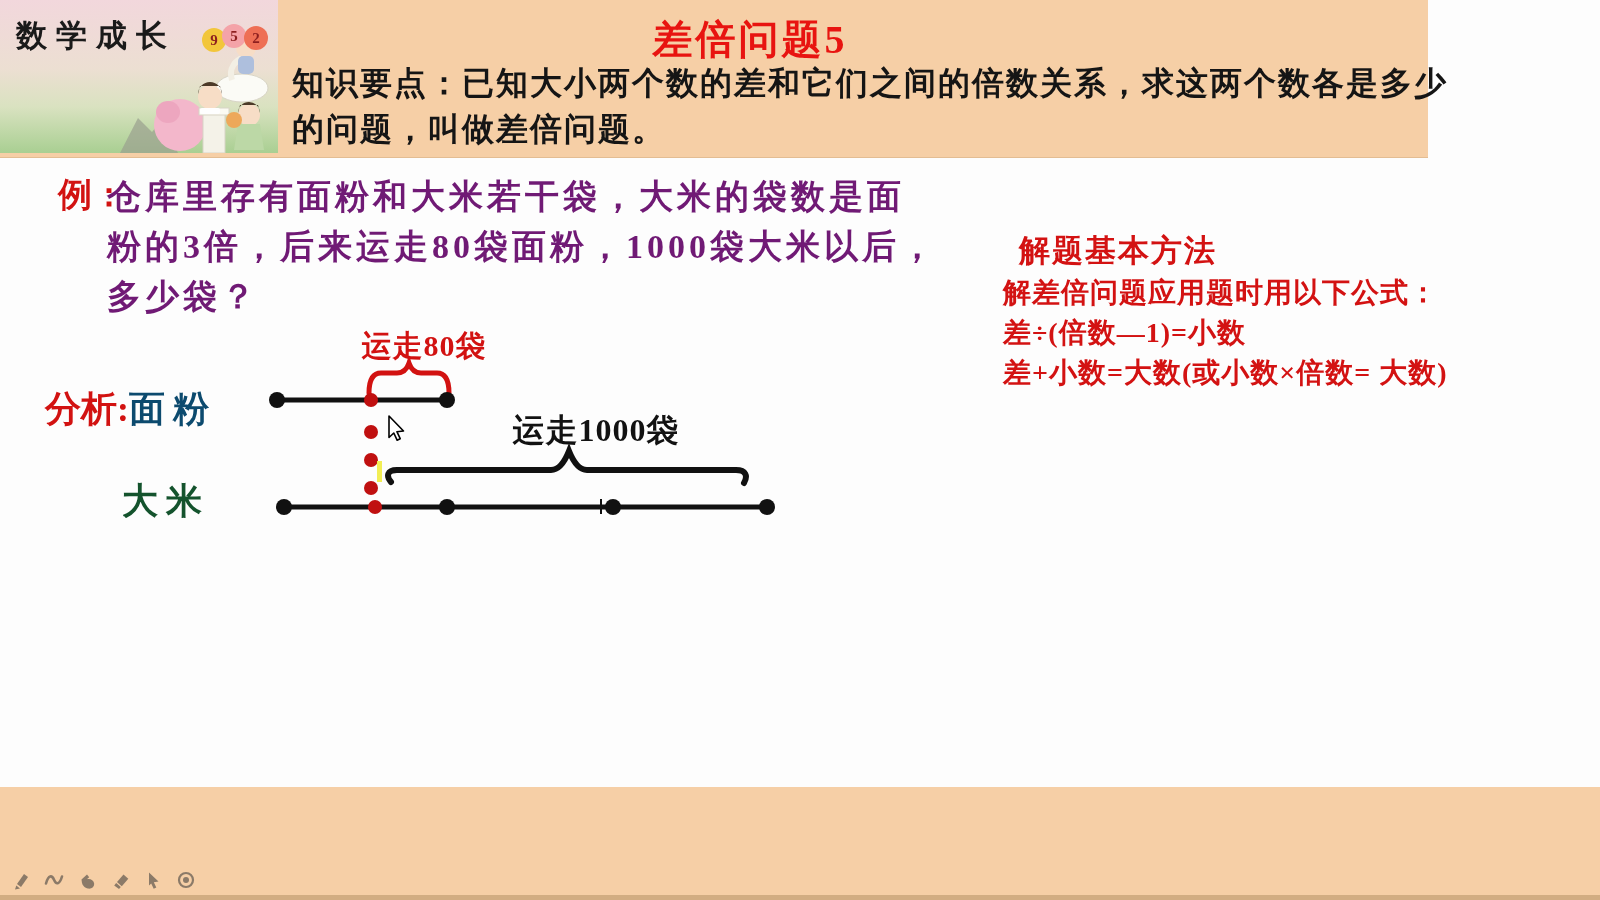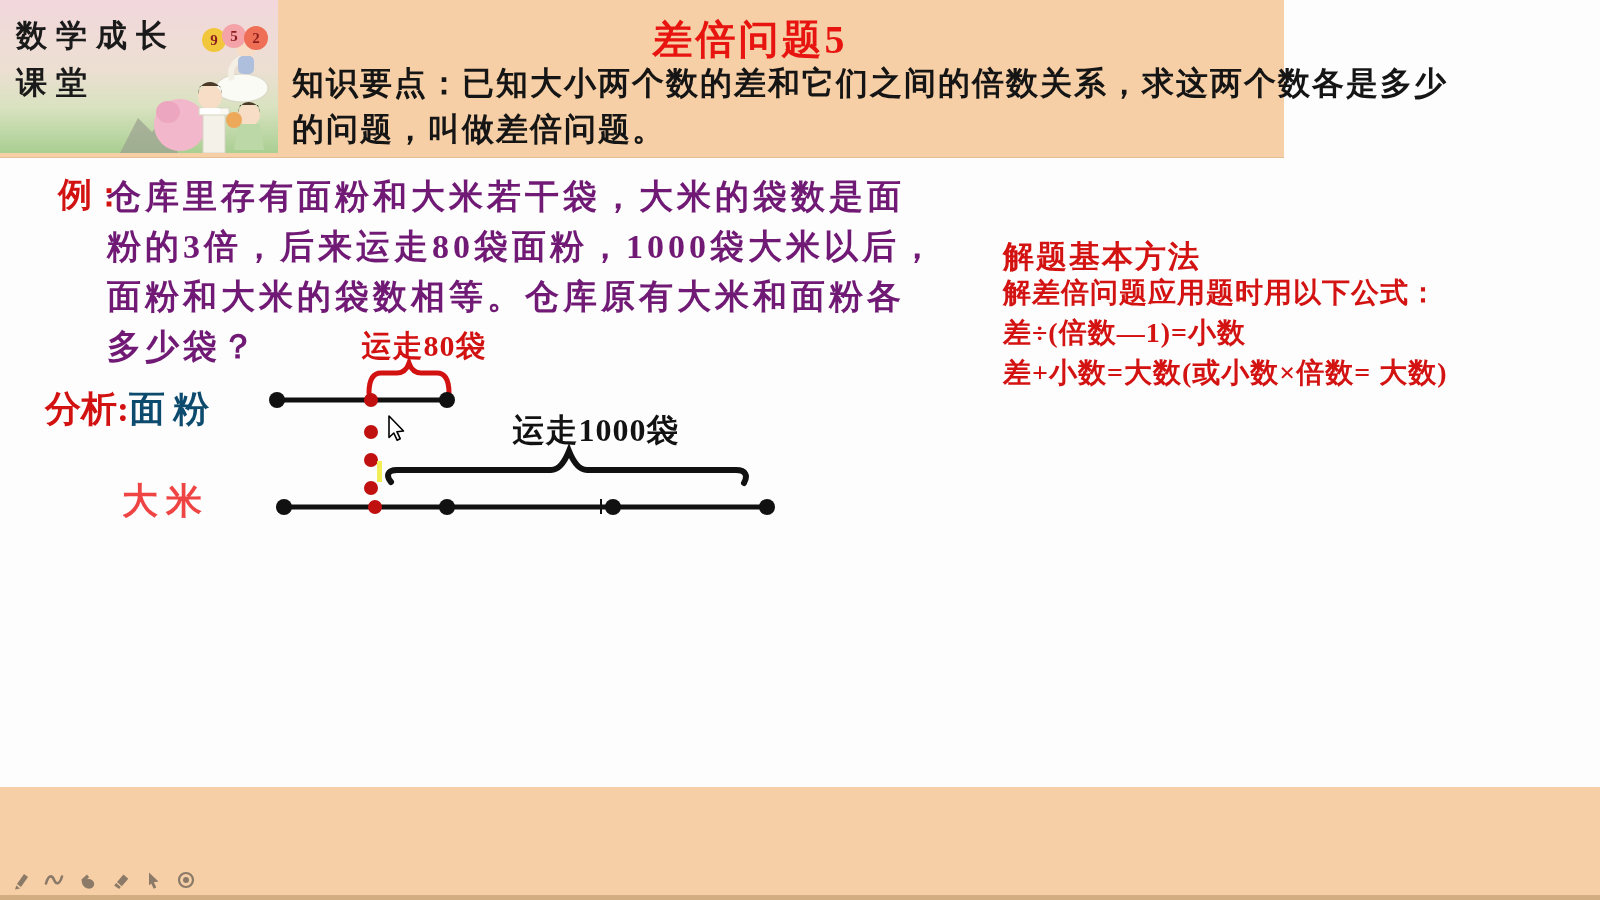--- a/index.html
+++ b/index.html
@@ -3,21 +3,21 @@
 <meta charset="utf-8">
 <style>
   html,body{margin:0;padding:0;background:#000;}
   #screen{
     position:relative;width:1600px;height:900px;overflow:hidden;
     background:#fdfdfd;
     font-family:"Liberation Serif","DejaVu Serif",serif;
   }
   
   .top-band{
-    position:absolute;left:0;top:0;width:1284px;height:157px;
+    position:absolute;left:0;top:0;width:1428px;height:157px;
     background:#f6cfa6;border-bottom:1px solid #e3bd93;
   }
   .logo{
     position:absolute;left:0;top:0;width:278px;height:153px;overflow:hidden;
     background:linear-gradient(180deg,#f2d7dc 0%,#ecdfd2 45%,#d9e2c0 70%,#a9cf92 100%);
   }
   .logo-text{position:absolute;left:16px;top:12px;font-weight:bold;font-size:31px;
     color:#1a1a1a;letter-spacing:9px;line-height:47px;white-space:nowrap;}
   .balloon{position:absolute;width:24px;height:24px;border-radius:50%;
     text-align:center;font-size:15px;font-weight:bold;color:#8d1f1f;line-height:24px;}
@@ -35,24 +35,24 @@
   .k2{top:108px;}
   
   .example-label{position:absolute;left:58px;top:172px;font-size:34px;font-weight:bold;color:#d21211;}
   .example-lines{position:absolute;left:107px;top:172px;font-size:34px;font-weight:bold;
     color:#701a75;line-height:50px;letter-spacing:4px;white-space:nowrap;}
   
   .analysis-row{position:absolute;left:45px;top:385px;font-size:36px;font-weight:bold;white-space:nowrap;}
   .analysis-row .red{color:#d21211;}
   .analysis-row .black{color:#0c4a6e;letter-spacing:8px;}
   .rice-label{position:absolute;left:122px;top:477px;font-size:36px;font-weight:bold;
-    color:#ef4444;letter-spacing:8px;}
+    color:#14532d;letter-spacing:8px;}
   
   .method{position:absolute;left:1003px;color:#d31212;font-weight:bold;white-space:nowrap;}
-  .method-title{top:236px;font-size:31px;letter-spacing:2px;}
+  .method-title{top:230px;font-size:31px;letter-spacing:2px;margin-left:16px;}
   .m1{top:274px;font-size:28px;letter-spacing:1px;}
   .m2{top:314px;font-size:28px;letter-spacing:1px;text-align:right;}
   .m3{top:354px;font-size:28px;letter-spacing:1px;}
   
   .diagram-svg{position:absolute;left:0;top:300px;pointer-events:none;}
   
   .bottom-band{
     position:absolute;left:0;top:787px;width:1600px;height:113px;
     background:#f6cfa6;border-bottom:5px solid #d2ad82;box-sizing:border-box;
   }
@@ -89,37 +89,35 @@
         <path d="M198,94 a12,12 0 0 1 24,0 l-2,-8 -20,0 Z" fill="#4c3a28"></path>
         <rect x="200" y="108" width="20" height="6" rx="2" fill="#fefefe"></rect>
 
         <circle cx="249" cy="115" r="11" fill="#f7ddc6"></circle>
         <path d="M238,113 a11,11 0 0 1 22,0 l-2,-8 -18,0 Z" fill="#4c3a28"></path>
         <path d="M238,124 h22 l4,26 h-30 Z" fill="#bcd8a6"></path>
         <circle cx="234" cy="120" r="8" fill="#eda85a"></circle>
       </svg>
       <div class="logo-text">
         <div>数学成长</div>
-        <div>课堂</div>
       </div>
       <div class="balloon b9">9</div>
       <div class="balloon b5">5</div>
       <div class="balloon b2">2</div>
     </div>
 
     <div class="title">差倍问题5</div>
     <div class="knowledge k1">知识要点：已知大小两个数的差和它们之间的倍数关系，求这两个数各是多少</div>
     <div class="knowledge k2">的问题，叫做差倍问题。</div>
   </div>
 
   <div class="example-label">例：</div>
   <div class="example-lines">
     <div>仓库里存有面粉和大米若干袋，大米的袋数是面</div>
     <div>粉的3倍，后来运走80袋面粉，1000袋大米以后，</div>
-    <div>面粉和大米的袋数相等。仓库原有大米和面粉各</div>
     <div>多少袋？</div>
   </div>
 
   <div class="analysis-row">
     <span class="red">分析:</span><span class="black">面粉</span>
   </div>
   <div class="rice-label">大米</div>
 
   <div class="method method-title">解题基本方法</div>
   <div class="method m1">解差倍问题应用题时用以下公式：</div>

